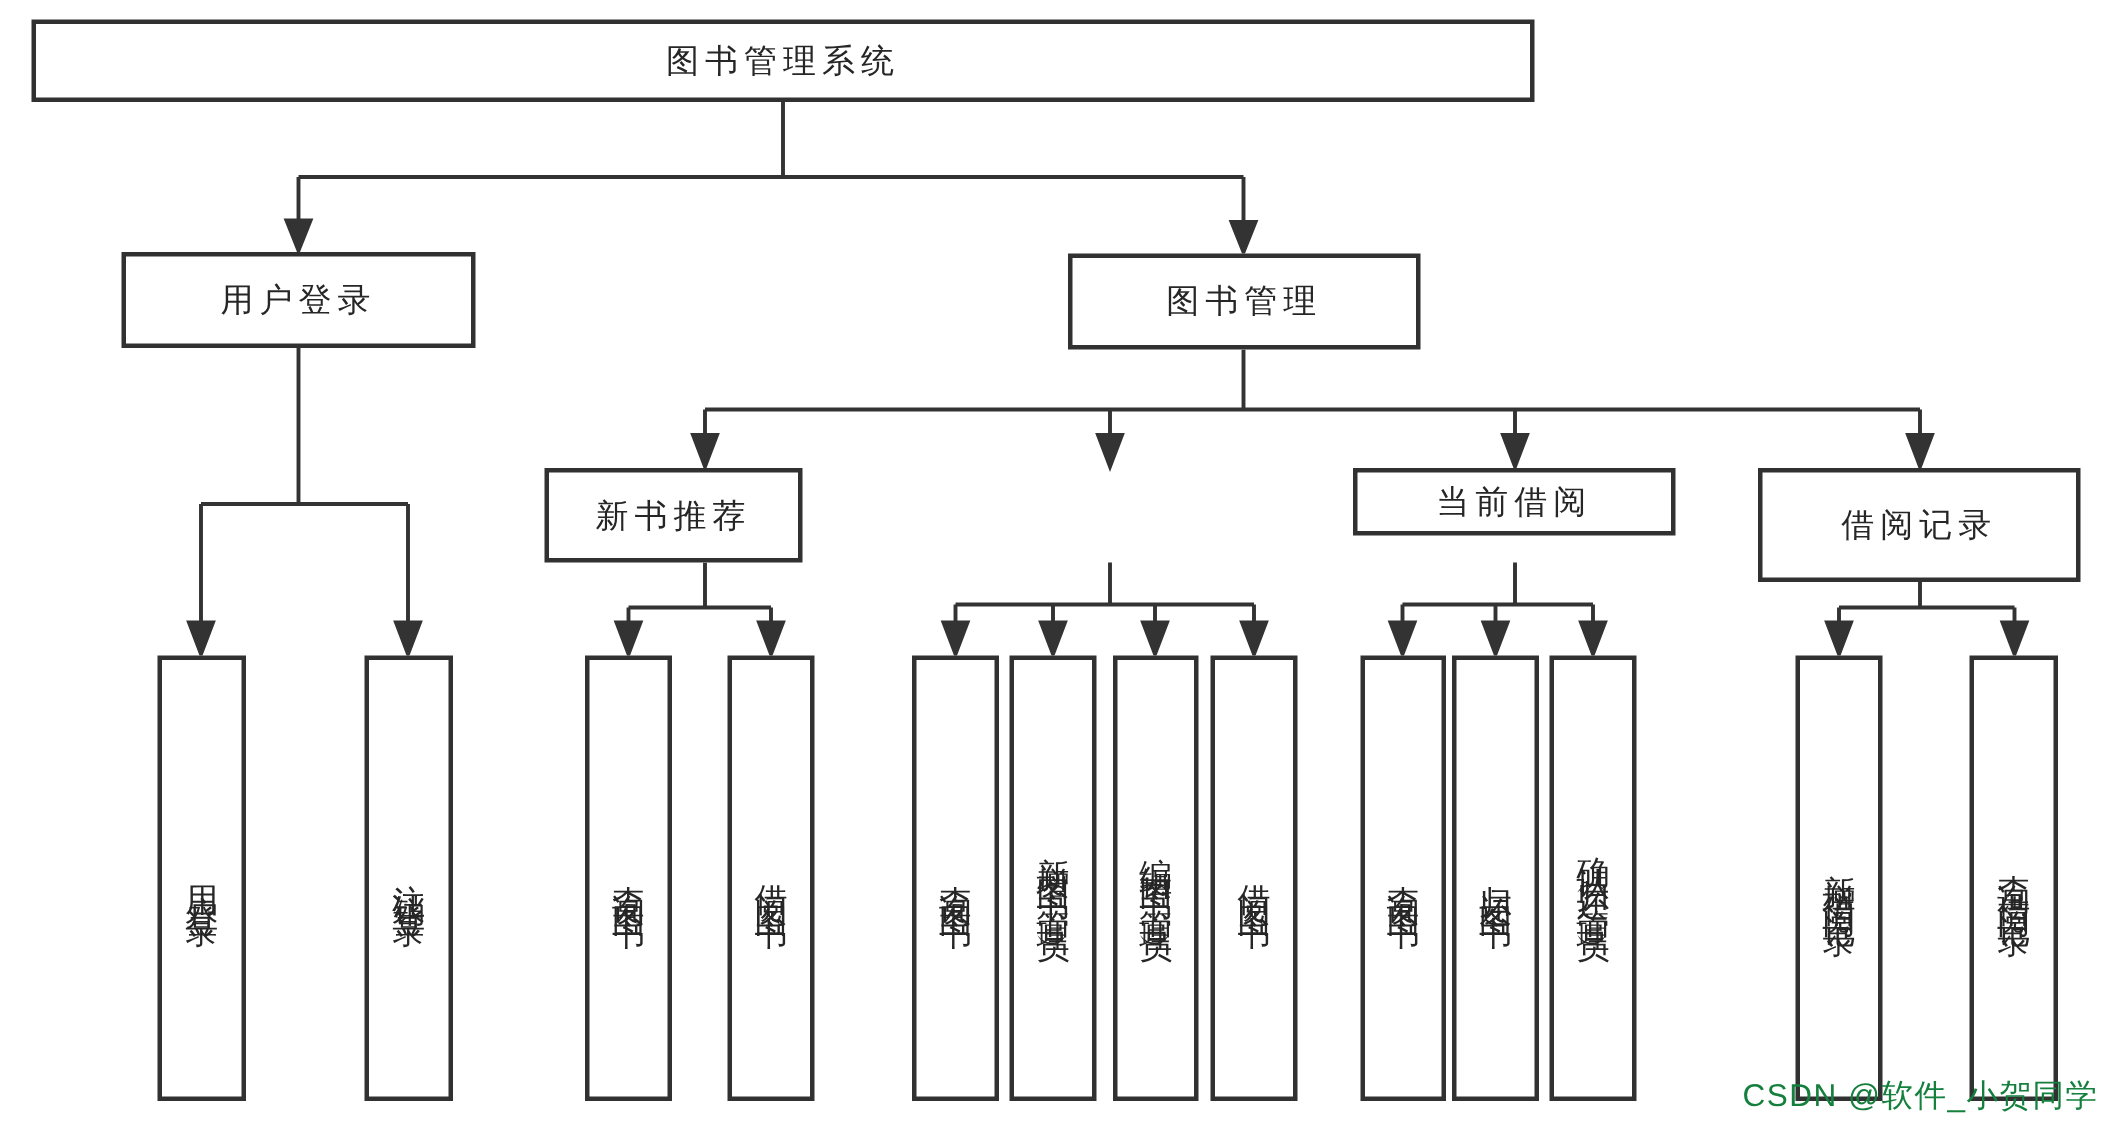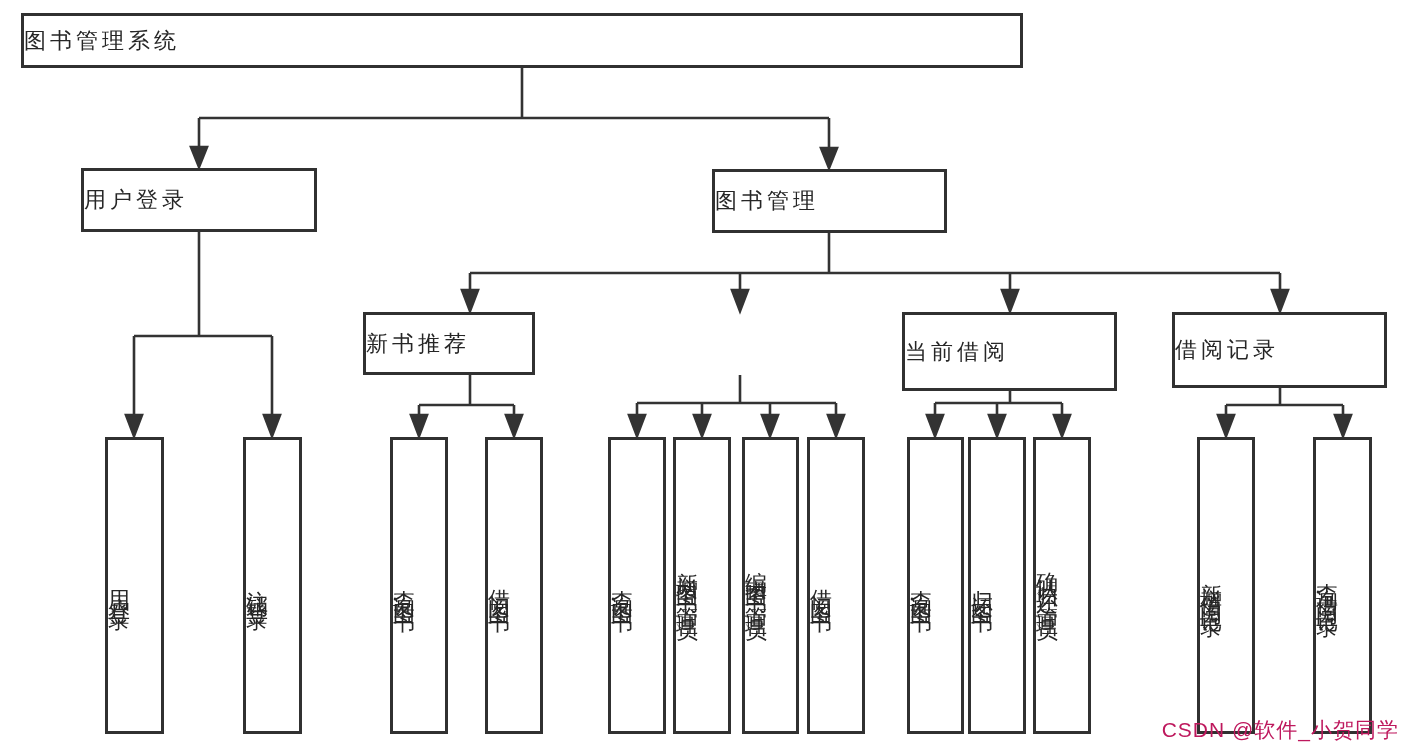--- a/index.html
+++ b/index.html
@@ -21,20 +21,21 @@
     top: 0;
     z-index: 1;
   }
   .box {
     position: absolute;
     box-sizing: border-box;
     background: #ffffff;
     border: 3px solid #313131;
     display: flex;
     align-items: center;
+    justify-content: center;
     z-index: 2;
   }
   .hbox span {
     font-size: 22px;
     letter-spacing: 4px;
     color: #262626;
     white-space: nowrap;
   }
   .vbox span {
     writing-mode: vertical-rl;
@@ -43,21 +44,21 @@
     letter-spacing: 7px;
     line-height: 1;
     color: #262626;
   }
   #watermark {
     position: absolute;
     right: 6px;
     bottom: 3px;
     font-size: 21px;
     letter-spacing: 1px;
-    color: #be185d;
+    color: #15803d;
     z-index: 10;
     white-space: nowrap;
   }
 </style>
 </head>
 <body>
 
 <div id="canvas">
 
   <svg id="connector-layer" width="1405" height="747" viewBox="0 0 1405 747">
@@ -119,21 +120,21 @@
   <div class="box hbox" style="left:81px; top:168px; width:236px; height:64px;">
     <span>用户登录</span>
   </div>
   <div class="box hbox" style="left:712px; top:169px; width:235px; height:64px;">
     <span>图书管理</span>
   </div>
 
   <div class="box hbox" style="left:363px; top:312px; width:172px; height:63px;">
     <span>新书推荐</span>
   </div>
-  <div class="box hbox" style="left:902px; top:312px; width:215px; height:79px;">
+  <div class="box hbox" style="left:902px; top:312px; width:215px; height:45px;">
     <span>当前借阅</span>
   </div>
   <div class="box hbox" style="left:1172px; top:312px; width:215px; height:76px;">
     <span>借阅记录</span>
   </div>
 
   <div class="box vbox" style="left:105px; top:437px; width:59px; height:297px;">
     <span>用户登录</span>
   </div>
   <div class="box vbox" style="left:243px; top:437px; width:59px; height:297px;">

